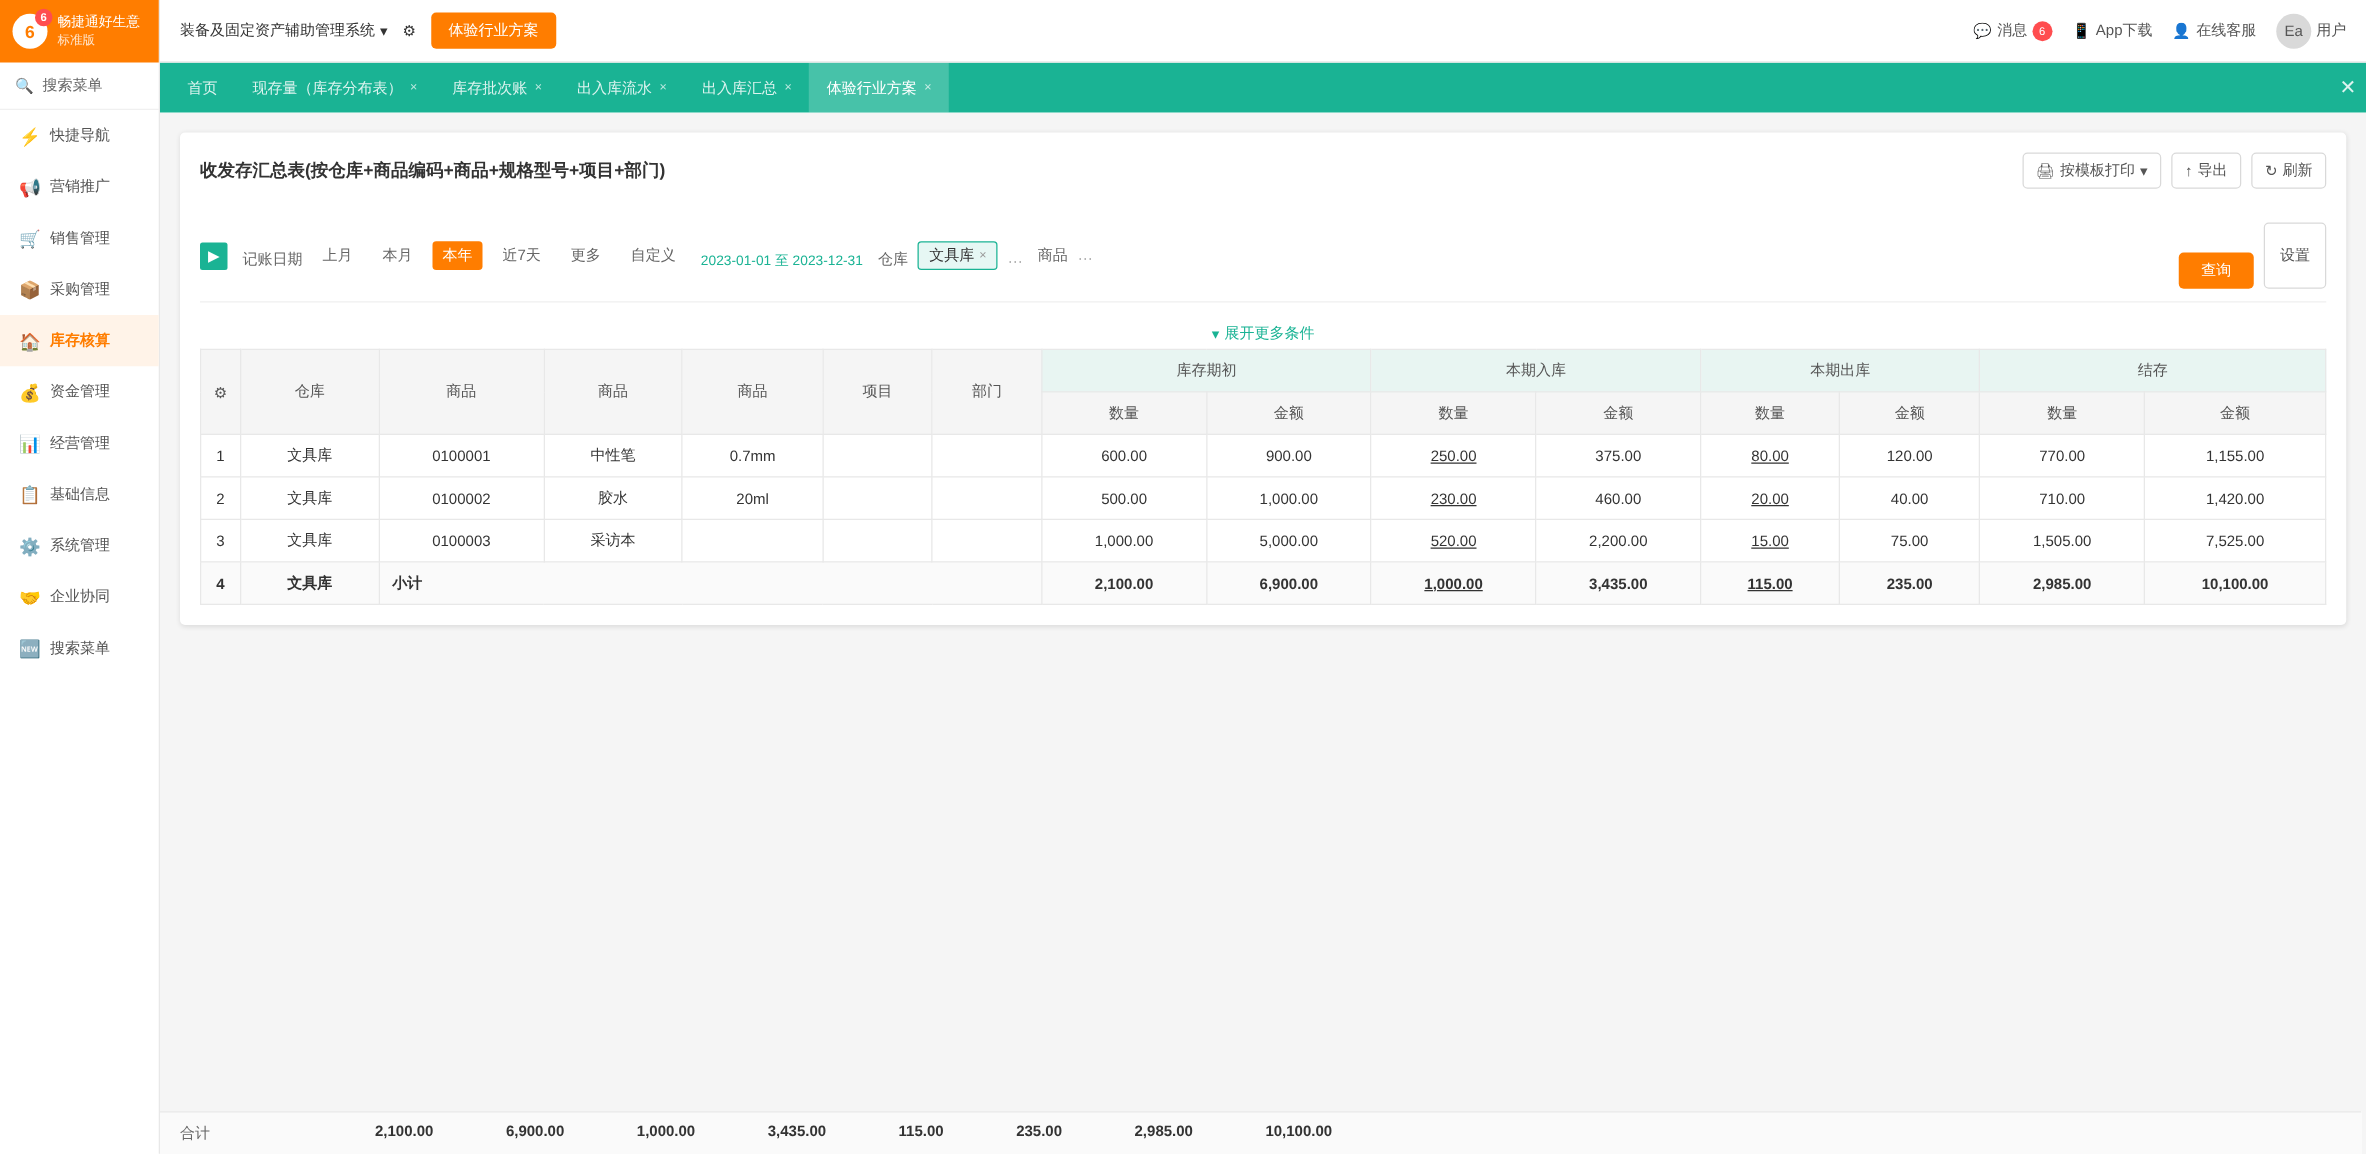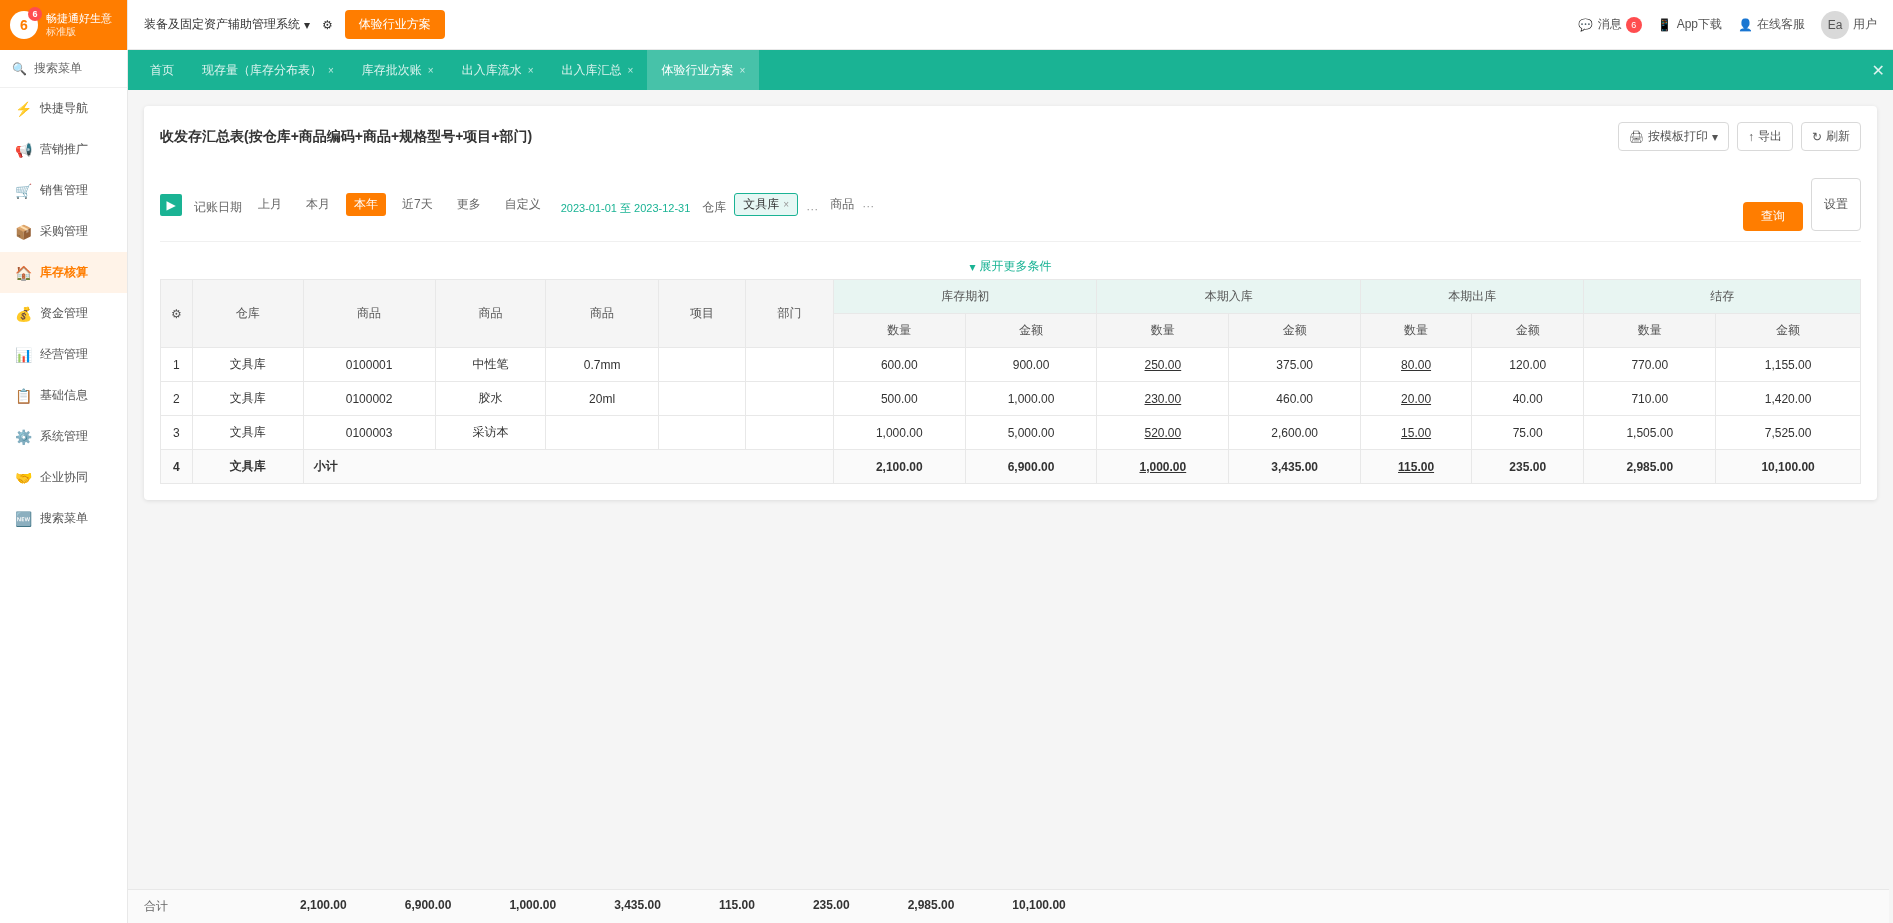--- a/index.html
+++ b/index.html
@@ -402,21 +402,21 @@
       <td>3</td>
       <td>文具库</td>
       <td>0100003</td>
       <td>采访本</td>
       <td></td>
       <td></td>
       <td></td>
       <td class="col-num">1,000.00</td>
       <td class="col-num">5,000.00</td>
       <td class="col-num underline-link">520.00</td>
-      <td class="col-num">2,600.00</td>
+      <td class="col-num">2,200.00</td>
       <td class="col-num underline-link">15.00</td>
       <td class="col-num">75.00</td>
       <td class="col-num">1,505.00</td>
       <td class="col-num">7,525.00</td>
     </tr>
         </tbody>
       <tfoot>
         <tr class="subtotal">
           <td>4</td>
           <td style="font-weight:bold;">文具库</td>

